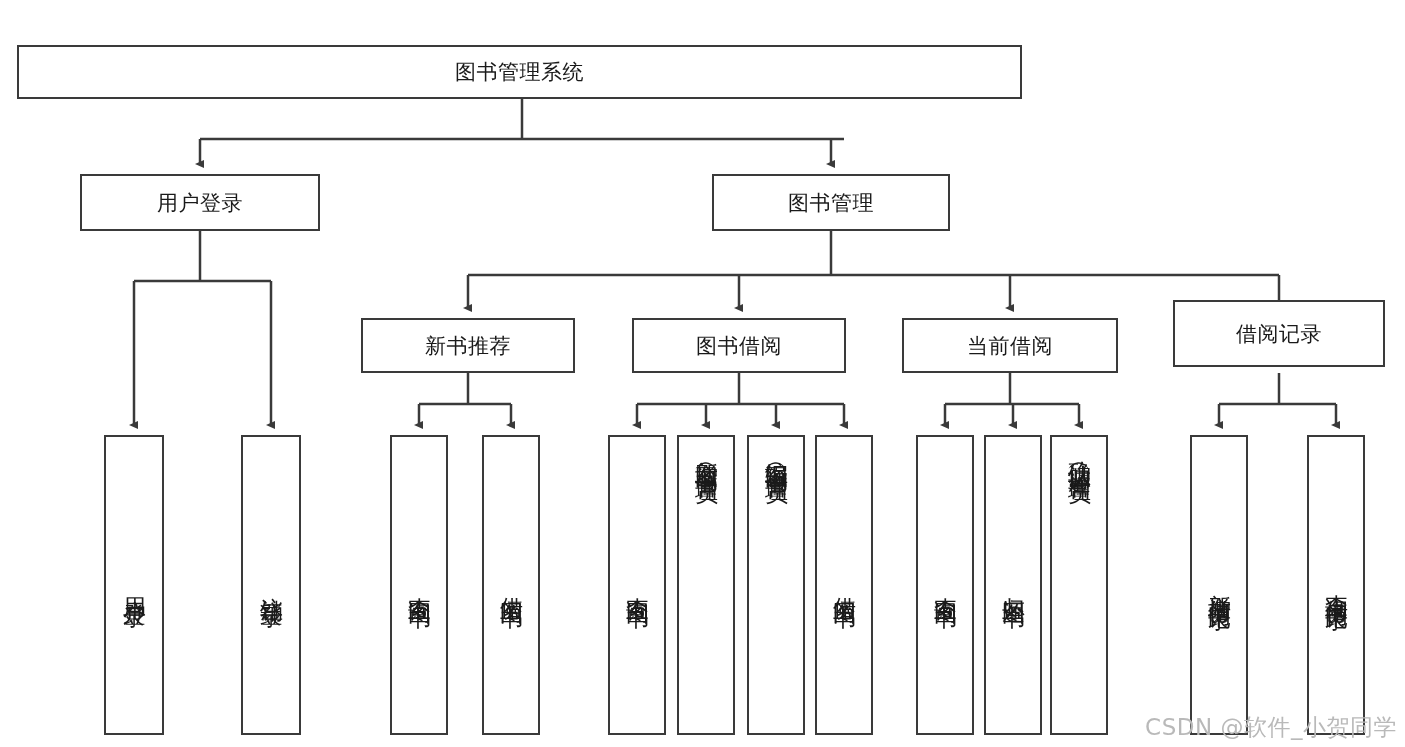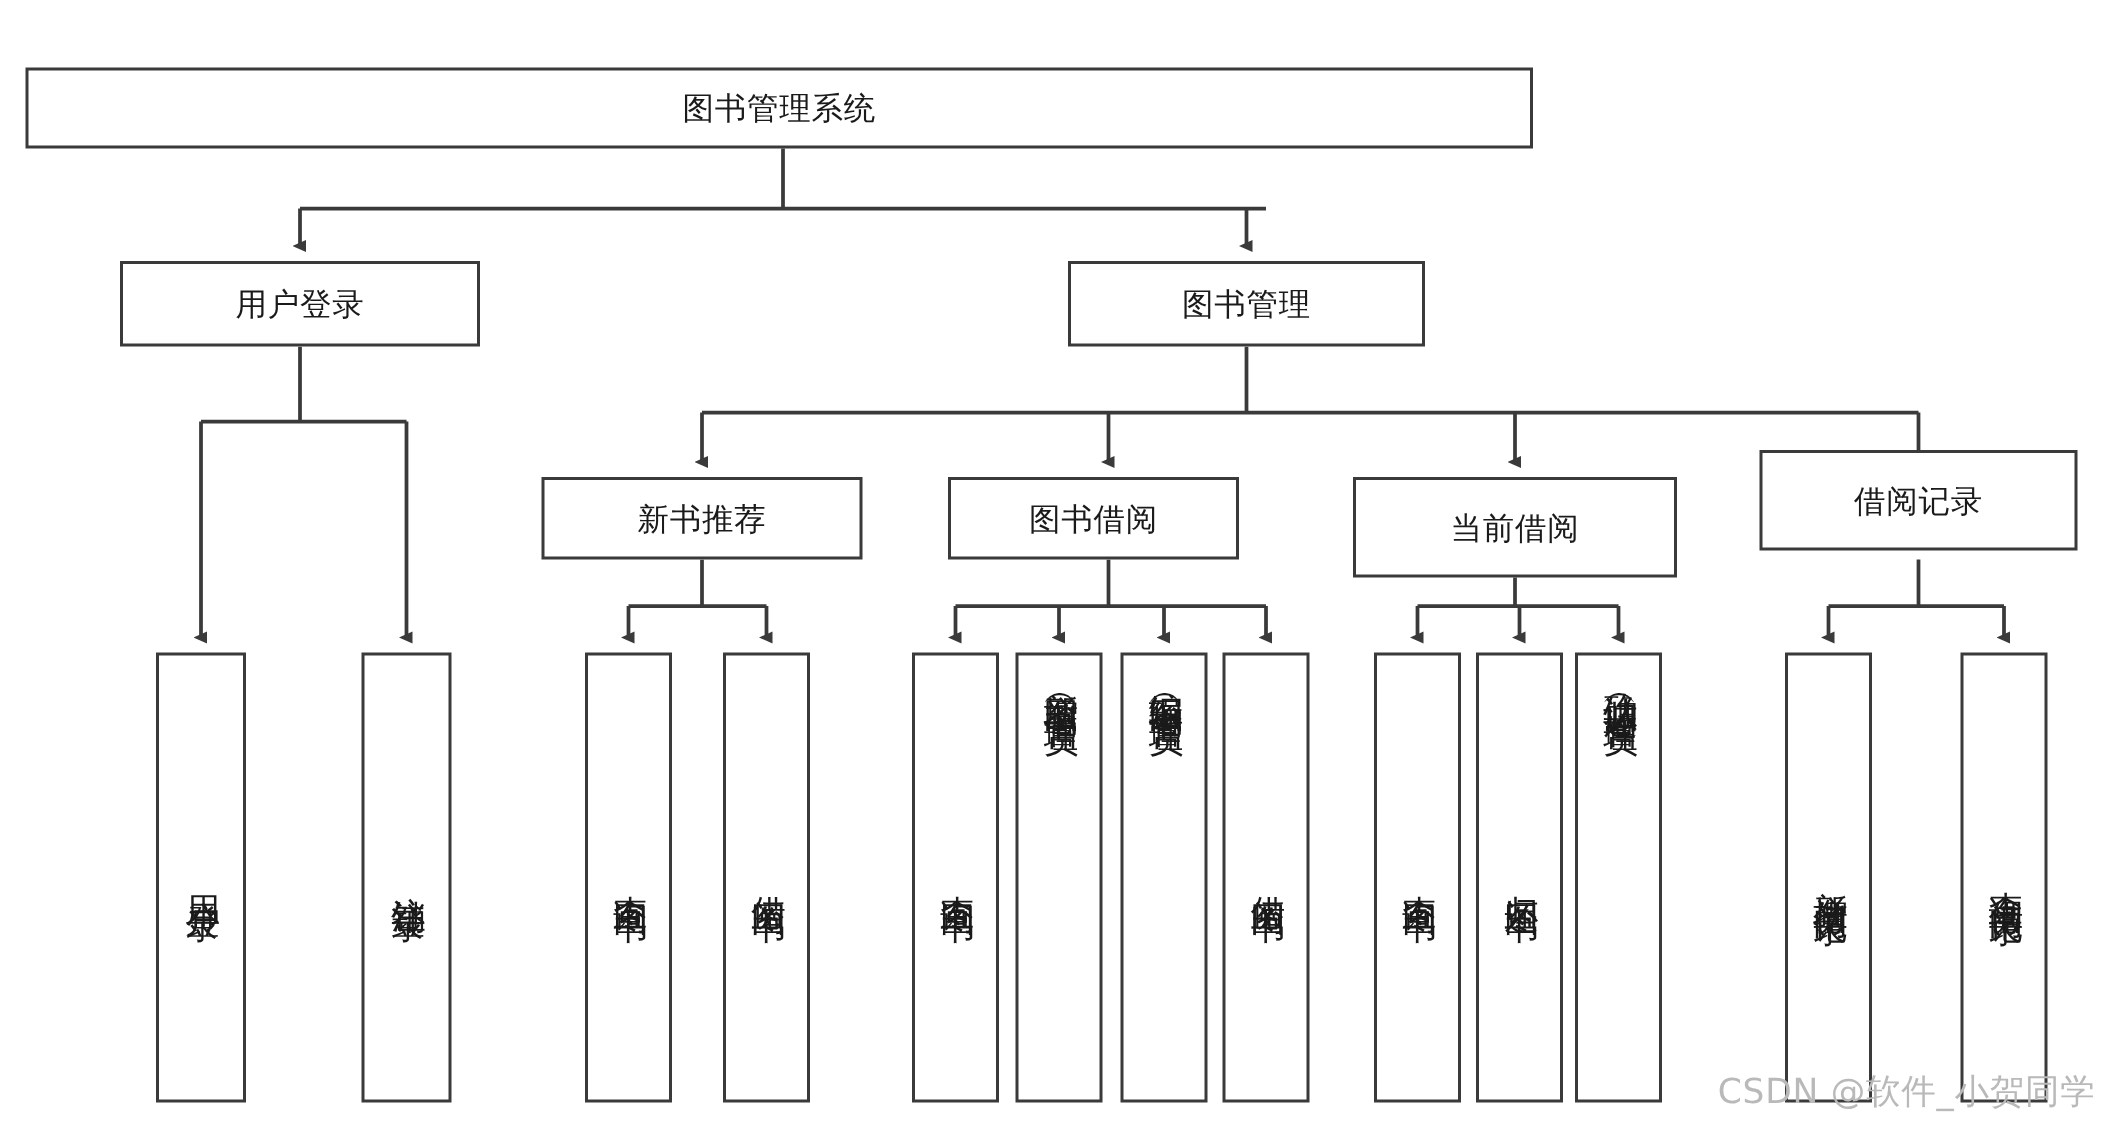--- a/index.html
+++ b/index.html
@@ -129,24 +129,24 @@
   <div class="node horiz" id="n-l2-0" style="left: 80px; top: 174px; width: 240px; height: 57px;">
     <span>用户登录</span>
   </div>
   <div class="node horiz" id="n-l2-1" style="left: 712px; top: 174px; width: 238px; height: 57px;">
     <span>图书管理</span>
   </div>
 
   <div class="node horiz" id="n-l3-0" style="left: 361px; top: 318px; width: 214px; height: 55px; justify-content: center;">
     <span>新书推荐</span>
   </div>
-  <div class="node horiz" id="n-l3-1" style="left: 632px; top: 318px; width: 194px; height: 55px;">
+  <div class="node horiz" id="n-l3-1" style="left: 632px; top: 318px; width: 214px; height: 55px;">
     <span>图书借阅</span>
   </div>
-  <div class="node horiz" id="n-l3-2" style="left: 902px; top: 318px; width: 216px; height: 67px;">
+  <div class="node horiz" id="n-l3-2" style="left: 902px; top: 318px; width: 216px; height: 55px;">
     <span>当前借阅</span>
   </div>
   <div class="node horiz" id="n-l3-3" style="left: 1173px; top: 300px; width: 212px; height: 67px;">
     <span>借阅记录</span>
   </div>
 
   <div class="node vert centered" id="n-lf-0" style="left: 104px; top: 435px; width: 60px; height: 300px;">
     <span class="vert-label">用户登录</span>
   </div>
   <div class="node vert centered" id="n-lf-1" style="left: 241px; top: 435px; width: 60px; height: 300px;">

